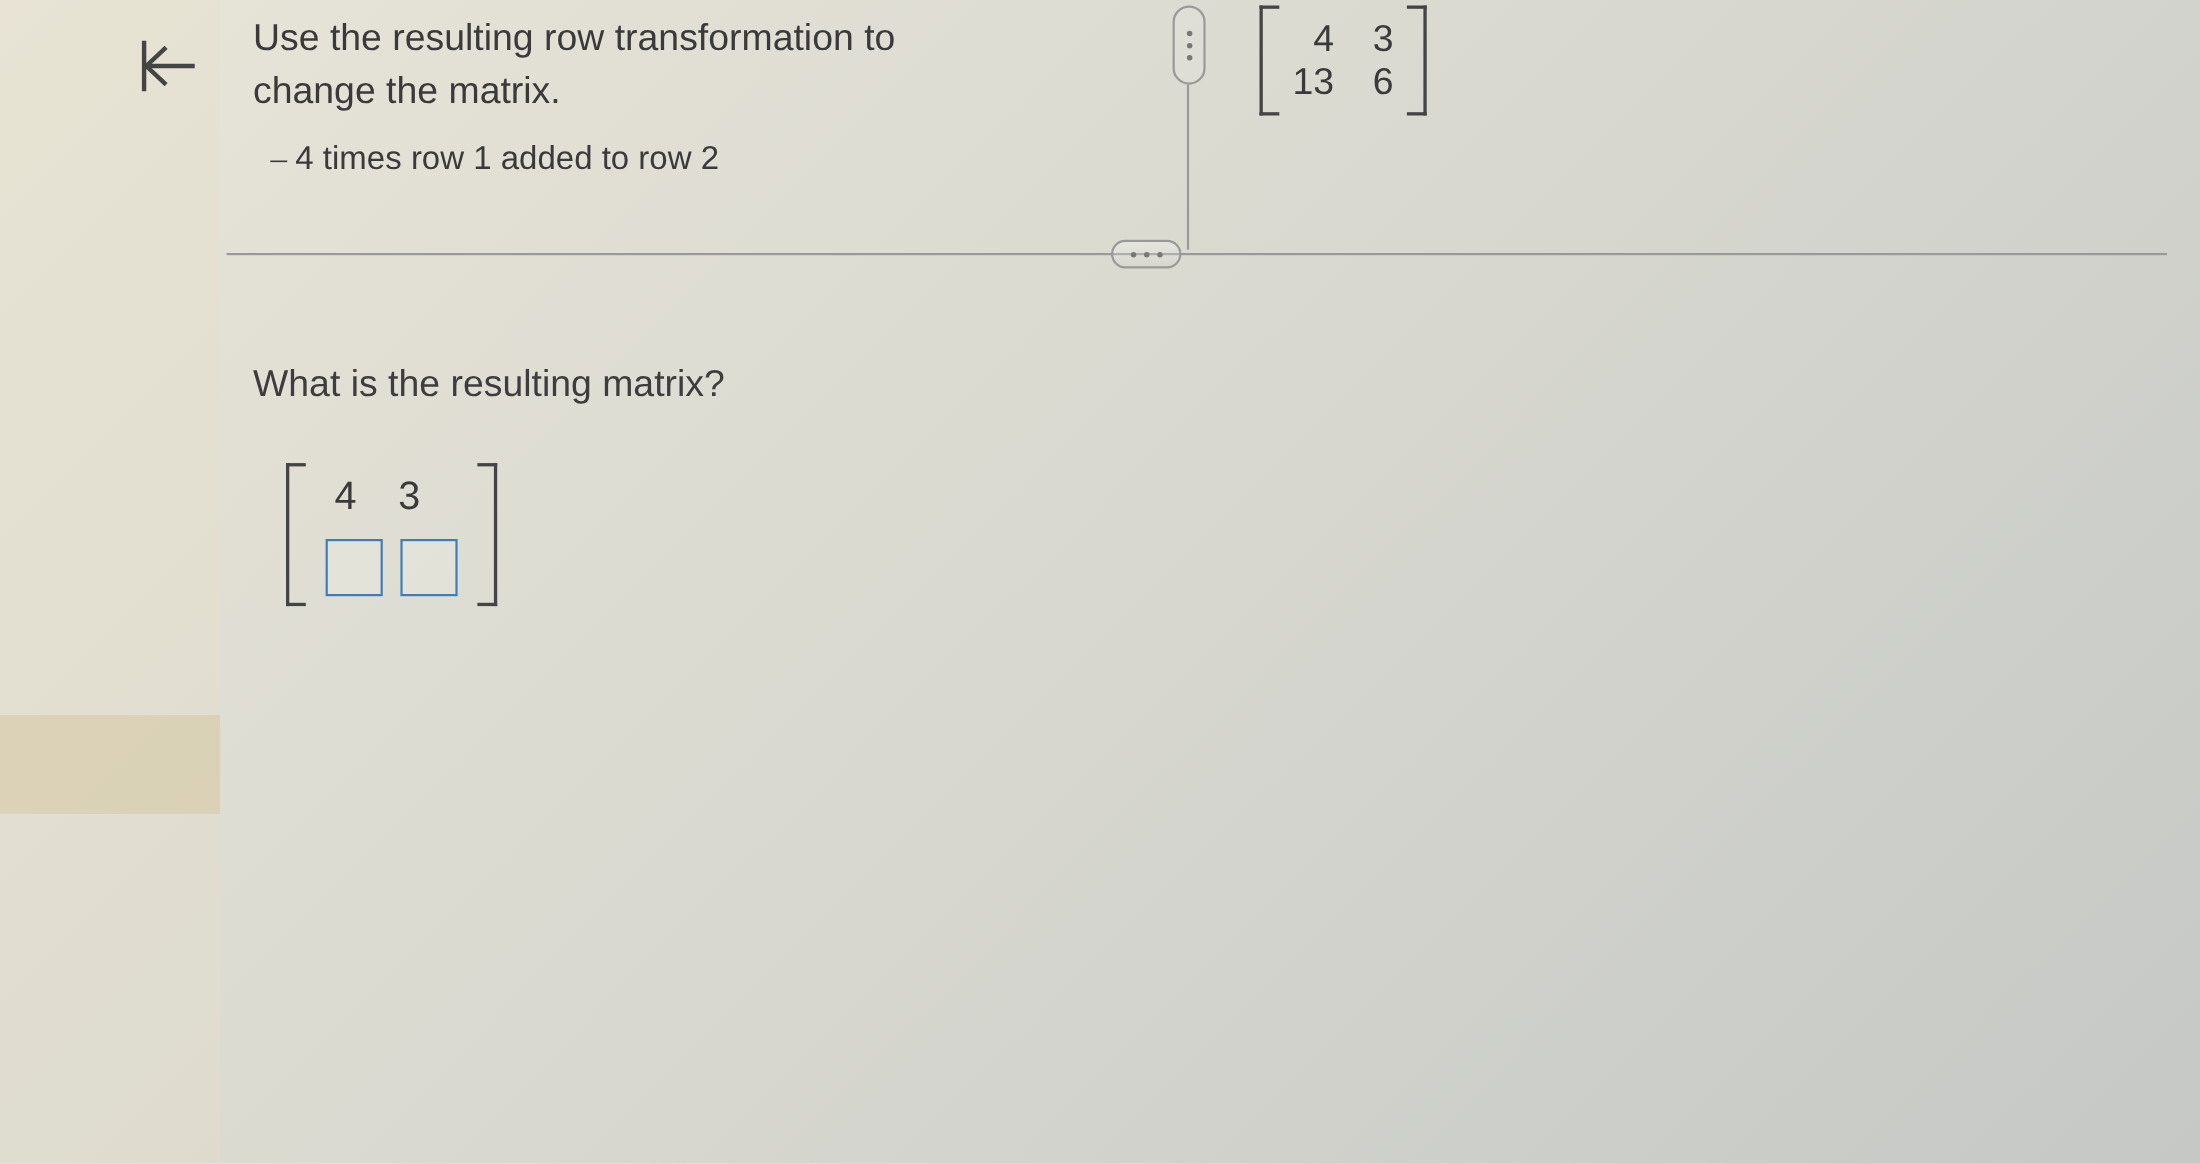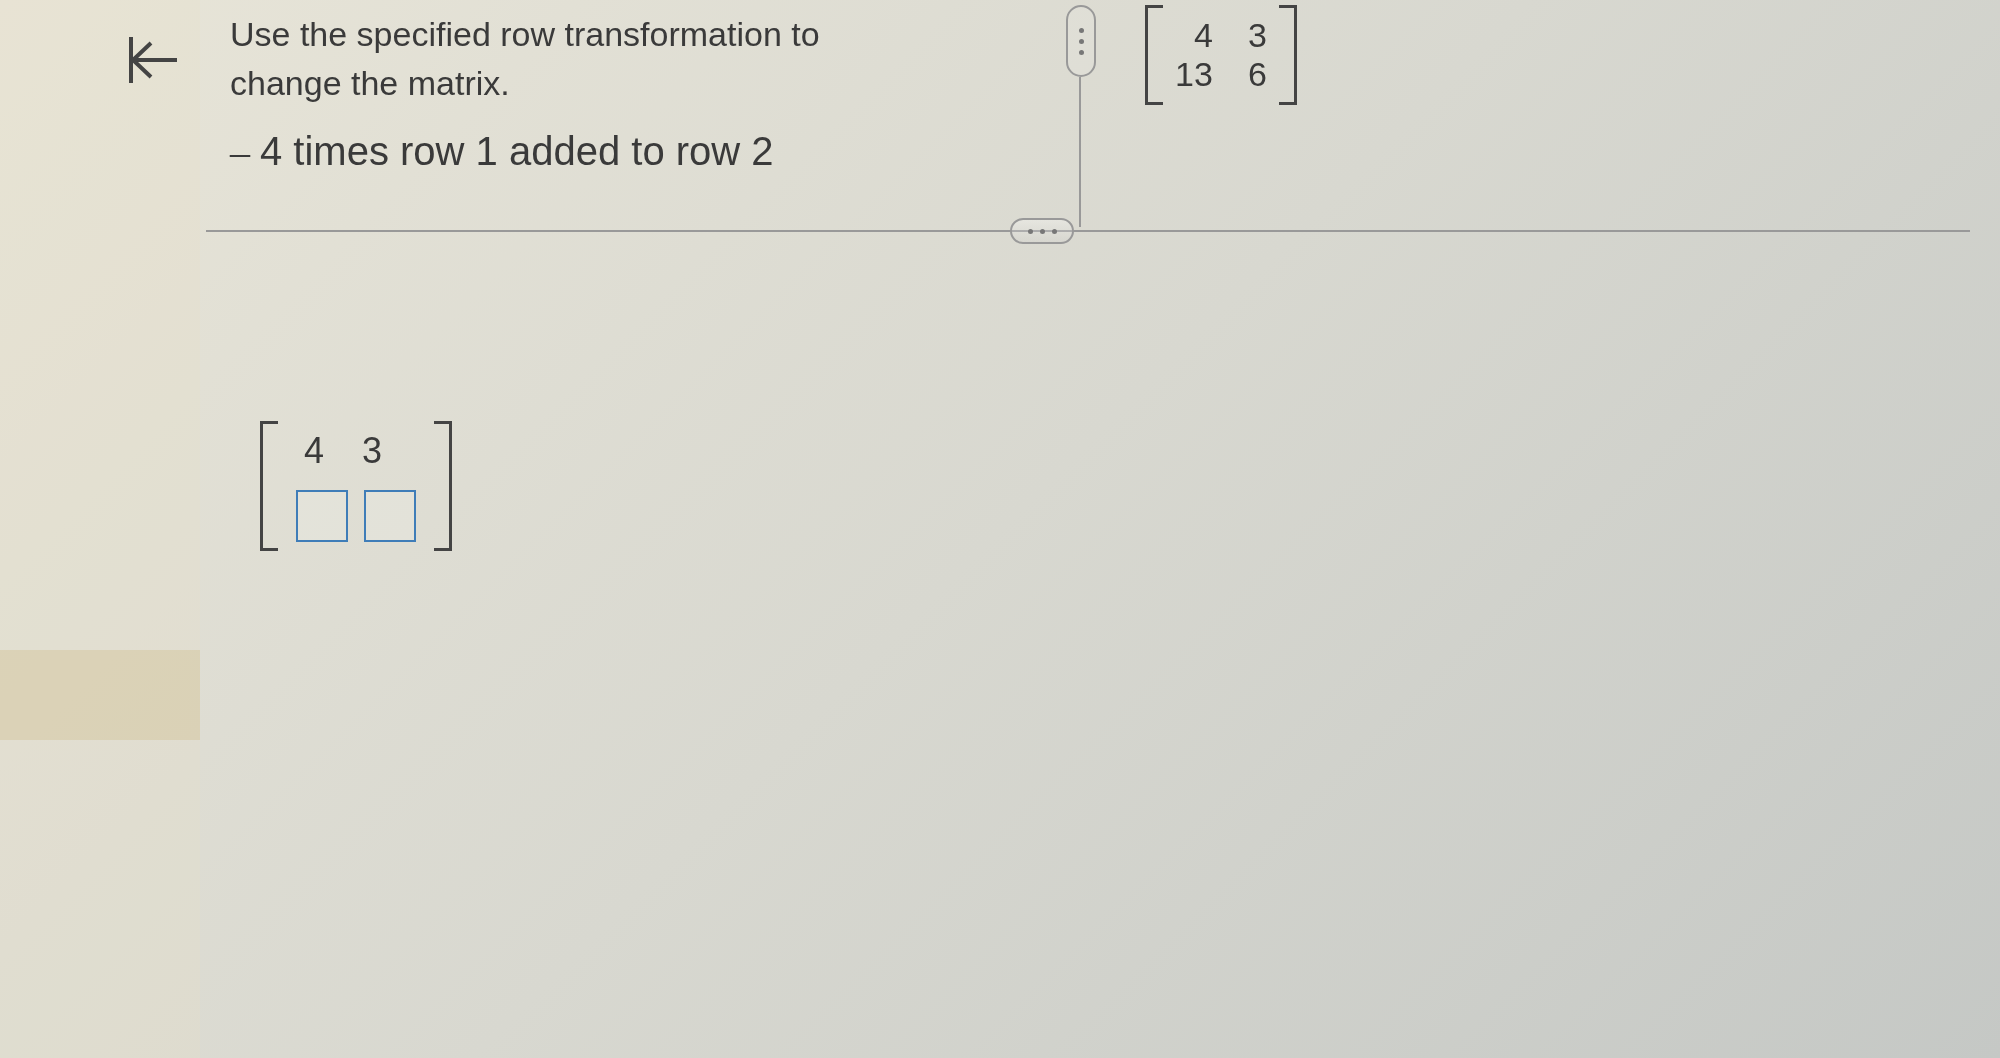--- a/index.html
+++ b/index.html
@@ -58,23 +58,23 @@
       position: absolute;
       left: 0;
       top: 10px;
       font-size: 34px;
       line-height: 1.45;
       color: #3a3a3a;
       max-width: 650px;
     }
     .transformation-text {
       position: absolute;
-      left: 0;
+      left: 16px;
       top: 128px;
-      font-size: 40px;
+      font-size: 30px;
       color: #3a3a3a;
       font-family: Arial, sans-serif;
       text-align: right;
     }
     .minus-sign {
       font-family: 'Times New Roman', serif;
     }
     .kebab-button {
       position: absolute;
       left: 836px;
@@ -221,21 +221,21 @@
 <div class="back-button">
   <svg viewBox="0 0 58 50">
     <line x1="10" y1="2" x2="10" y2="48" stroke="#444" stroke-width="4"></line>
     <line x1="10" y1="25" x2="56" y2="25" stroke="#444" stroke-width="4"></line>
     <polyline points="30,8 12,25 30,42" fill="none" stroke="#444" stroke-width="4"></polyline>
   </svg>
 </div>
 
 <div class="content">
 
-  <div class="problem-text">Use the specified row transformation to change the matrix.</div>
+  <div class="problem-text">Use the resulting row transformation to change the matrix.</div>
 
   <div class="transformation-text">
     <span class="minus-sign">– </span><span>4 times row 1 added to row 2</span>
   </div>
 
   <div class="kebab-button">
     <div class="dot"></div>
     <div class="dot"></div>
     <div class="dot"></div>
   </div>
@@ -257,20 +257,21 @@
   </div>
 
   <div class="divider-line"></div>
 
   <div class="ellipsis-button">
     <div class="dot"></div>
     <div class="dot"></div>
     <div class="dot"></div>
   </div>
 
+  <div class="question-text">What is the resulting matrix?</div>
 
   <div class="answer-matrix">
     <div class="bracket-left"></div>
     <div class="answer-cells">
       <div class="answer-row-top">
         <span>4</span>
         <span>3</span>
       </div>
       <div class="answer-row-bottom">
         <input class="input-box" type="text" value="" style="">

